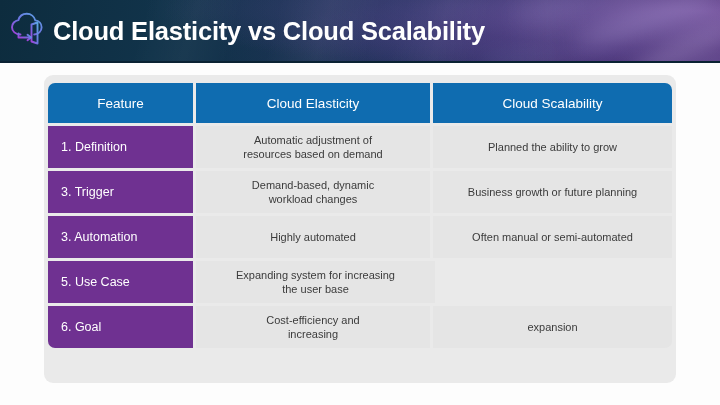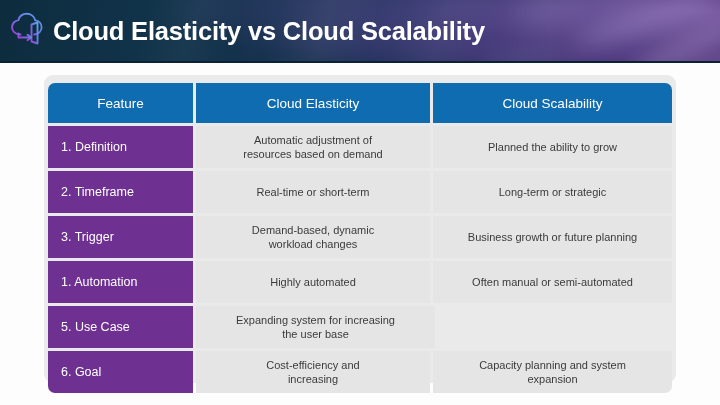--- a/index.html
+++ b/index.html
@@ -244,51 +244,38 @@
           <span class="txt">resources based on demand</span>
         </div>
       </div>
       <div class="cell cell-scalable cell-value">
         <div>
           <span class="txt">Planned the ability to grow</span>
         </div>
       </div>
     </div>
 
-    <div class="trow body-row">
-      <div class="cell cell-feature body">2. Timeframe</div>
-      <div class="cell cell-elastic cell-value">
-        <div>
-          <span class="txt">Real-time or short-term</span>
-        </div>
-      </div>
-      <div class="cell cell-scalable cell-value">
-        <div>
-          <span class="txt">Long-term or strategic</span>
-        </div>
-      </div>
-    </div>
 
     <div class="trow body-row">
       <div class="cell cell-feature body">3. Trigger</div>
       <div class="cell cell-elastic cell-value">
         <div>
           <span class="txt">Demand-based, dynamic</span>
           <span class="txt">workload changes</span>
         </div>
       </div>
       <div class="cell cell-scalable cell-value">
         <div>
           <span class="txt">Business growth or future planning</span>
         </div>
       </div>
     </div>
 
     <div class="trow body-row">
-      <div class="cell cell-feature body">1. Automation</div>
+      <div class="cell cell-feature body">3. Automation</div>
       <div class="cell cell-elastic cell-value">
         <div>
           <span class="txt">Highly automated</span>
         </div>
       </div>
       <div class="cell cell-scalable cell-value">
         <div>
           <span class="txt">Often manual or semi-automated</span>
         </div>
       </div>
@@ -307,20 +294,19 @@
     <div class="trow body-row">
       <div class="cell cell-feature body">6. Goal</div>
       <div class="cell cell-elastic cell-value">
         <div>
           <span class="txt">Cost-efficiency and</span>
           <span class="txt">increasing</span>
         </div>
       </div>
       <div class="cell cell-scalable cell-value">
         <div>
-          <span class="txt">Capacity planning and system</span>
           <span class="txt">expansion</span>
         </div>
       </div>
     </div>
 
   </div>
 </div>
 
 </body></html>

